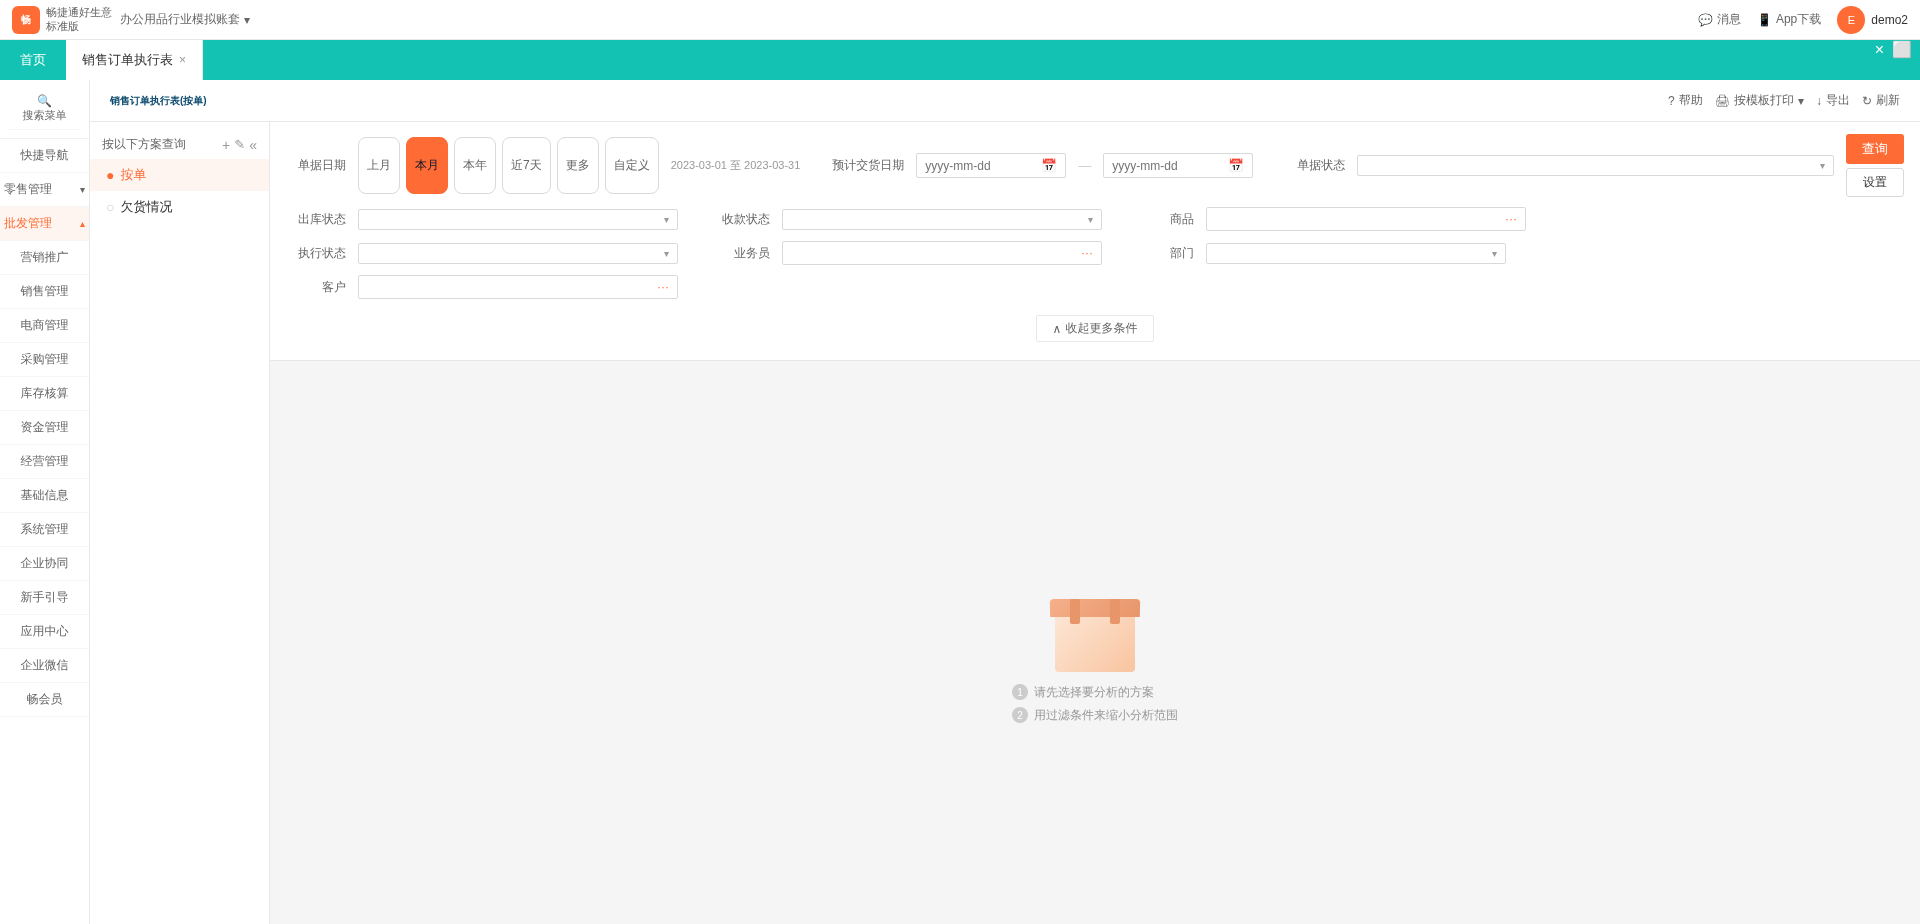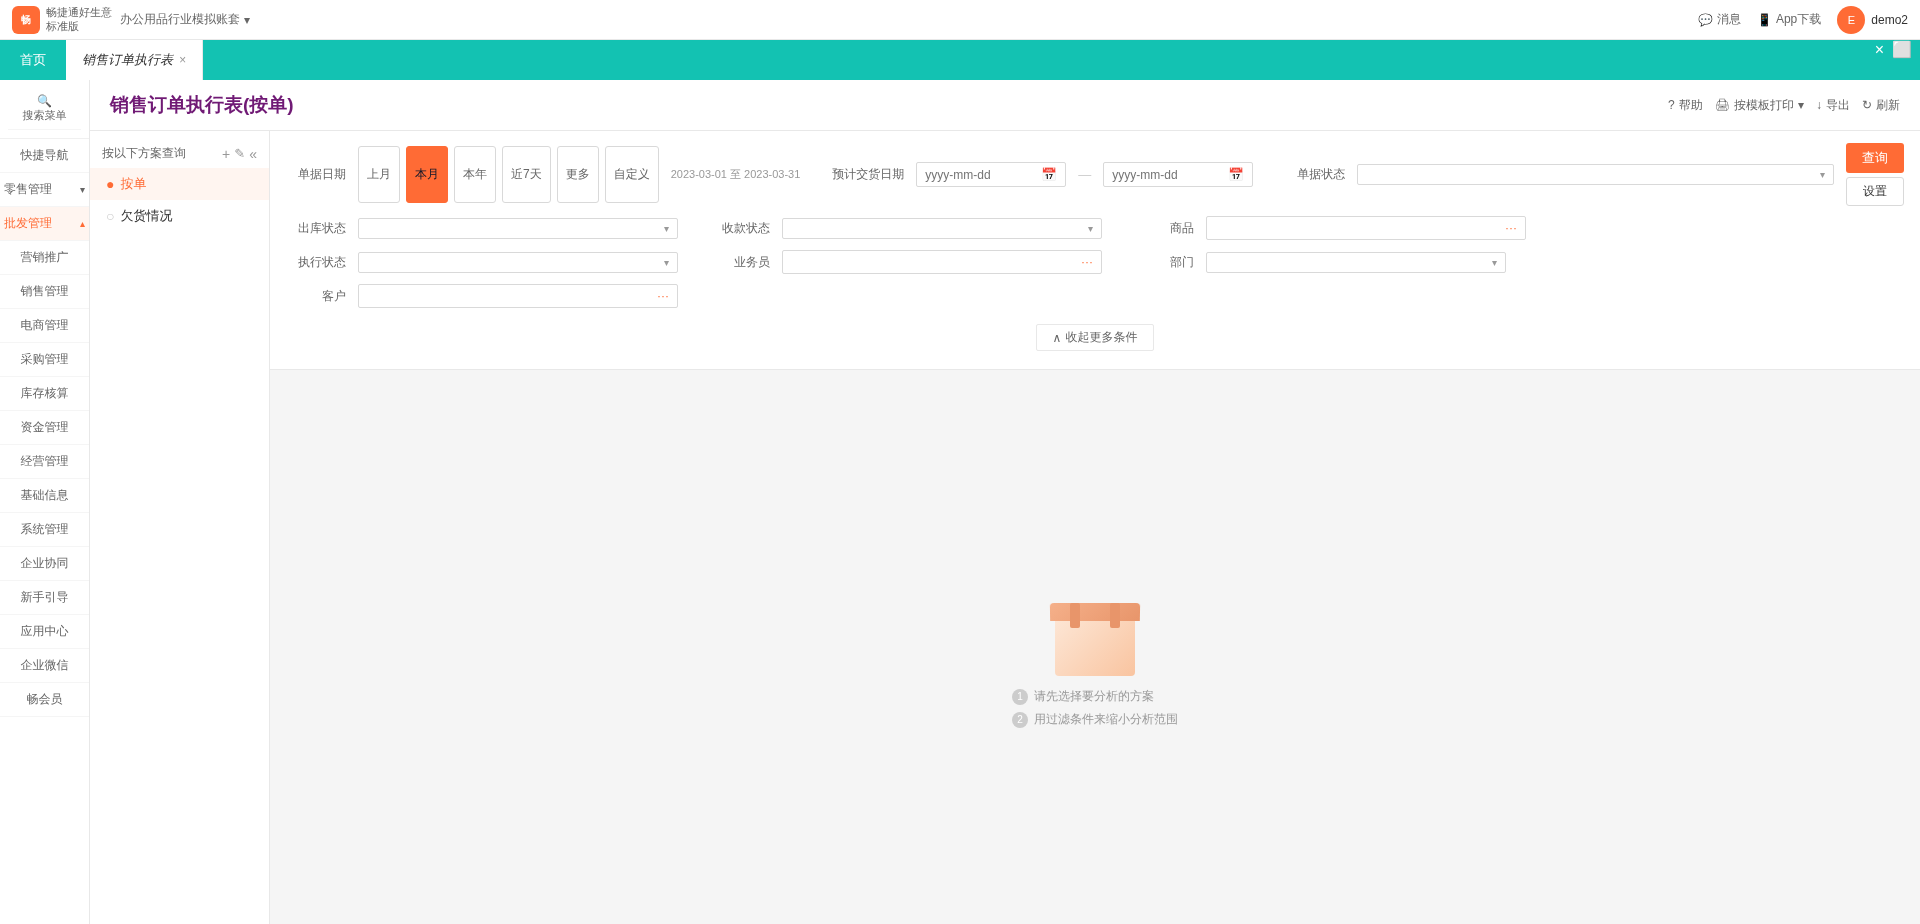--- a/index.html
+++ b/index.html
@@ -13,40 +13,40 @@
     .logo-text { font-size: 11px; color: #666; line-height: 1.2; }
     .breadcrumb-area { display: flex; align-items: center; gap: 4px; color: #666; font-size: 12px; }
     .top-bar-right { display: flex; align-items: center; gap: 16px; }
     .top-bar-action { display: flex; align-items: center; gap: 4px; color: #666; font-size: 12px; cursor: pointer; }
     .user-avatar { width: 28px; height: 28px; border-radius: 50%; background: #ff6b35; display: flex; align-items: center; justify-content: center; color: #fff; font-size: 11px; }
     .user-name { font-size: 12px; color: #333; }
 
     
     .tab-bar { height: 40px; background: #13c2b2; display: flex; align-items: flex-start; padding: 0 0; flex-shrink: 0; position: relative; }
     .tab-home { padding: 0 20px; color: #fff; font-size: 13px; height: 100%; display: flex; align-items: center; cursor: pointer; }
-    .tab-item { padding: 0 16px; background: #fff; color: #333; font-size: 13px; height: 100%; display: flex; align-items: center; gap: 6px; cursor: pointer; border-right: 1px solid #e8e8e8; font-style: italic; }
+    .tab-item { padding: 0 16px; background: #fff; color: #333; font-size: 13px; height: 100%; display: flex; align-items: center; gap: 6px; cursor: pointer; border-right: 1px solid #e8e8e8; }
     .tab-close { color: #999; font-size: 12px; cursor: pointer; }
     .tab-bar-right { margin-left: auto; display: flex; align-items: center; padding-right: 8px; gap: 8px; }
     .tab-bar-icon { color: #fff; cursor: pointer; font-size: 16px; }
 
     
     .main-layout { display: flex; flex: 1; overflow: hidden; }
 
     
     .sidebar { width: 90px; background: #fff; border-right: 1px solid #e8e8e8; display: flex; flex-direction: column; overflow-y: auto; flex-shrink: 0; }
     .sidebar-search { padding: 8px; border-bottom: 1px solid #f0f0f0; }
     .sidebar-nav-item { display: flex; flex-direction: column; align-items: center; padding: 8px 4px; cursor: pointer; color: #666; font-size: 12px; border-bottom: 1px solid #f5f5f5; }
     .sidebar-nav-item.active { color: #ff6b35; }
 
     
     .content-area { flex: 1; overflow: hidden; display: flex; flex-direction: column; }
 
     
     .page-header { background: #fff; padding: 12px 20px; border-bottom: 1px solid #e8e8e8; display: flex; align-items: center; justify-content: space-between; flex-shrink: 0; }
-    .page-title { font-size: 19px; font-weight: bold; color: #701a75; }
+    .page-title { font-size: 10px; font-weight: bold; color: #0c4a6e; }
     .page-actions { display: flex; align-items: center; gap: 12px; }
     .page-action-btn { display: flex; align-items: center; gap: 4px; color: #666; font-size: 12px; cursor: pointer; }
     .btn-primary { background: #ff6b35; color: #fff; border: none; padding: 6px 16px; border-radius: 3px; font-size: 13px; cursor: pointer; }
     .btn-default { background: #fff; color: #333; border: 1px solid #d9d9d9; padding: 5px 12px; border-radius: 3px; font-size: 12px; cursor: pointer; }
 
     
     .split-layout { display: flex; flex: 1; overflow: hidden; }
     .left-panel { width: 180px; background: #fff; border-right: 1px solid #e8e8e8; padding: 8px 0; flex-shrink: 0; }
     .left-panel-header { display: flex; align-items: center; justify-content: space-between; padding: 6px 12px; }
     .left-panel-title { font-size: 12px; color: #666; }
@@ -57,21 +57,21 @@
 
     
     .right-content { flex: 1; overflow: hidden; display: flex; flex-direction: column; padding: 0; }
 
     
     .filter-area { background: #fff; padding: 12px 16px; border-bottom: 1px solid #e8e8e8; flex-shrink: 0; }
     .filter-row { display: flex; align-items: center; gap: 12px; margin-bottom: 10px; flex-wrap: wrap; }
     .filter-row:last-child { margin-bottom: 0; }
     .filter-label { font-size: 12px; color: #666; white-space: nowrap; min-width: 60px; text-align: right; }
     .filter-date-group { display: flex; align-items: center; gap: 6px; }
-    .date-btn { padding: 19px 8px; font-size: 12px; border: 1px solid #d9d9d9; background: #fff; border-radius: 3px; cursor: pointer; color: #666; }
+    .date-btn { padding: 19px 8px; font-size: 12px; border: 1px solid #d9d9d9; background: #fff; border-radius: 8px; cursor: pointer; color: #666; }
     .date-btn.active { background: #ff6b35; color: #0f172a; border-color: #ff6b35; }
     .date-range-text { font-size: 11px; color: #999; }
     .filter-select { display: flex; align-items: center; border: 1px solid #d9d9d9; border-radius: 2px; padding: 4px 8px; background: #fff; min-width: 200px; justify-content: space-between; cursor: pointer; flex: 1; max-width: 320px; }
     .filter-select-text { font-size: 12px; color: #ccc; }
     .filter-select-arrow { color: #999; font-size: 10px; }
     .filter-input { display: flex; align-items: center; border: 1px solid #d9d9d9; border-radius: 2px; padding: 4px 8px; background: #fff; min-width: 200px; cursor: pointer; flex: 1; max-width: 320px; }
     .filter-input input { border: none; outline: none; font-size: 12px; color: #ccc; width: 100%; background: transparent; }
     .filter-date-input { display: flex; align-items: center; border: 1px solid #d9d9d9; border-radius: 2px; padding: 4px 8px; background: #fff; width: 150px; gap: 4px; cursor: pointer; }
     .filter-date-input input { border: none; outline: none; font-size: 12px; color: #ccc; width: 100%; background: transparent; }
     .filter-date-sep { color: #ccc; }

